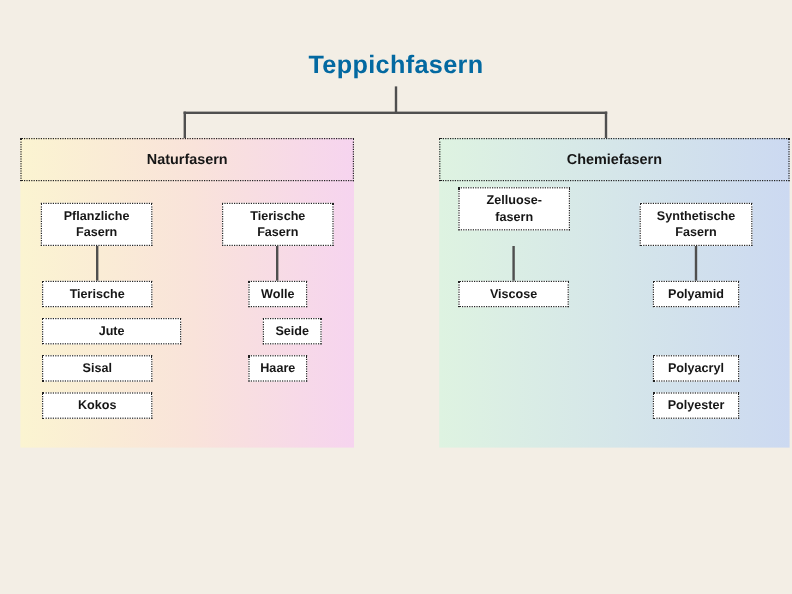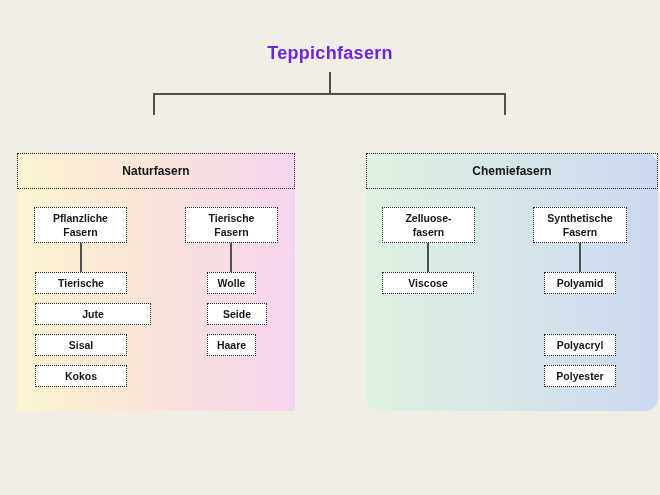--- a/index.html
+++ b/index.html
@@ -7,33 +7,32 @@
     position:relative;
     width:660px;height:495px;
     background:#f3eee5;
     font-family:"Liberation Sans", sans-serif;
     color:#161616;
     overflow:hidden;
   }
   .title{
     position:absolute;left:0;right:0;top:43px;
     text-align:center;
-    font-size:18px;font-weight:bold;letter-spacing:.3px;
-    color:#6d28d9;
+    font-size:21px;font-weight:bold;letter-spacing:.3px;
+    color:#0369a1;
   }
   .conn{position:absolute;background:#4f4f4f;}
-  .panel{position:absolute;top:115px;height:258px;margin-top:38px;}
+  .panel{position:absolute;top:115px;height:258px;}
   .panel-natur{
     left:17px;width:278px;
     background:linear-gradient(90deg,#fbf4d1 0%,#f9e3da 52%,#f6d4ef 100%);
   }
   .panel-chemie{
     left:366px;width:292px;
     background:linear-gradient(90deg,#def3e1 0%,#ccd9f1 100%);
-    border-radius:13px;
   }
   .panel-header{
     position:absolute;top:0;left:0;right:0;height:36px;
     border:1px dotted #222;box-sizing:border-box;
     display:flex;align-items:center;justify-content:center;
     font-size:12px;font-weight:bold;
   }
   .gbox{
     position:absolute;height:36px;box-sizing:border-box;
     background:#fff;border:1px dotted #222;
@@ -73,28 +72,28 @@
 
     <div class="conn" style="left:63px;top:90px;width:2px;height:29px"></div>
     <div class="conn" style="left:213px;top:90px;width:2px;height:29px"></div>
 
     <div class="cbox" style="left:18px;top:119px;width:92px">Tierische</div>
     <div class="cbox" style="left:18px;top:150px;width:116px">Jute</div>
     <div class="cbox" style="left:18px;top:181px;width:92px">Sisal</div>
     <div class="cbox" style="left:18px;top:212px;width:92px">Kokos</div>
 
     <div class="cbox" style="left:190px;top:119px;width:49px">Wolle</div>
-    <div class="cbox" style="left:190px;top:150px;width:60px">Seide</div>
+    <div class="cbox" style="left:202px;top:150px;width:49px">Seide</div>
     <div class="cbox" style="left:190px;top:181px;width:49px">Haare</div>
   </div>
 
   <div class="panel panel-chemie">
     <div class="panel-header">Chemiefasern</div>
 
-    <div class="gbox" style="left:16px;top:54px;width:93px">
+    <div class="gbox" style="left:16px;top:41px;width:93px">
       <span>Zelluose-</span>
       <span>fasern</span>
     </div>
     <div class="gbox" style="left:167px;top:54px;width:94px">
       <span>Synthetische</span>
       <span>Fasern</span>
     </div>
 
     <div class="conn" style="left:61px;top:90px;width:2px;height:29px"></div>
     <div class="conn" style="left:213px;top:90px;width:2px;height:29px"></div>

